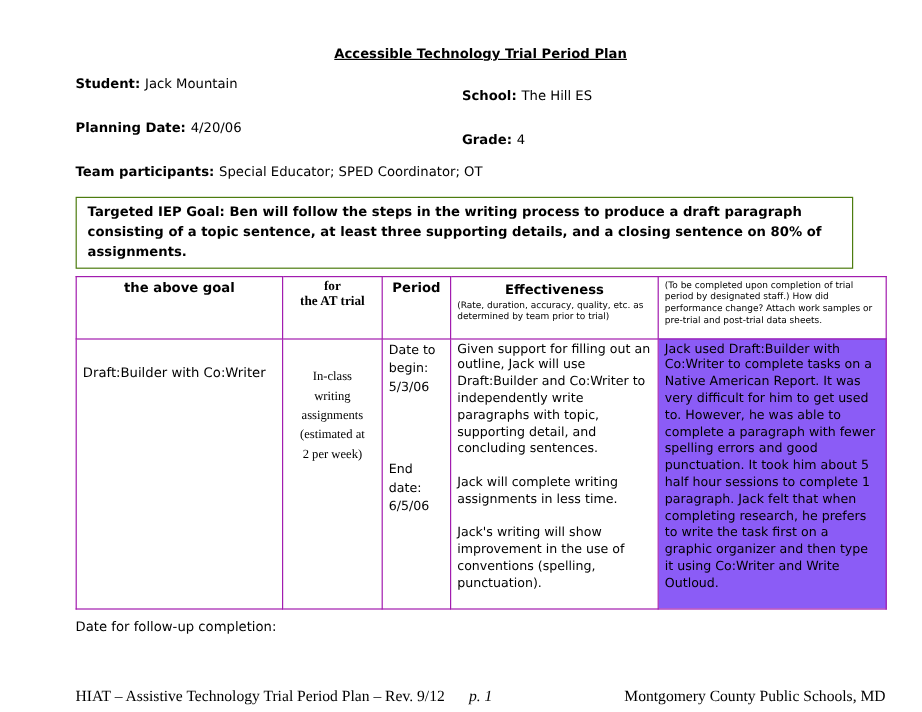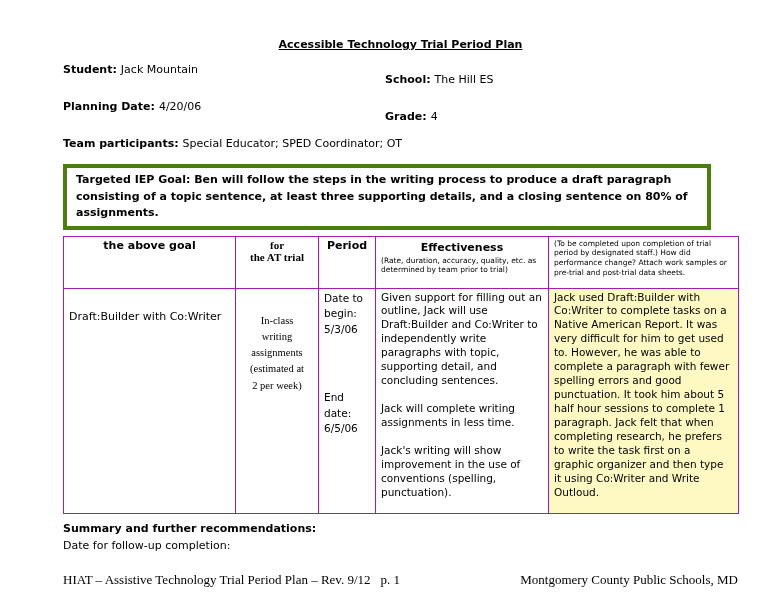--- a/index.html
+++ b/index.html
@@ -9,21 +9,21 @@
   }
   .content{position:absolute;left:63px;top:38px;width:675px;}
   .doc-title{
     text-align:center;font-weight:bold;font-size:11px;
     text-decoration:underline;margin-bottom:9px;
   }
   .info-line{position:relative;font-size:11px;height:25px;margin-top:12px;}
   .info-right{position:absolute;left:322px;top:10px;}
   .lbl{font-weight:bold;margin-right:4px;}
   .goal-box{
-    box-sizing:border-box;width:648px;border:4px solid #4d7c0f;
+    box-sizing:border-box;width:648px;border:1px solid #4d7c0f;
     padding:4px 9px;font-weight:bold;font-size:11px;line-height:1.5;
     margin-top:2px;
   }
   table.trial{
     border-collapse:collapse;width:675px;margin-top:6px;
     table-layout:fixed;font-size:10.5px;
   }
   table.trial td{
     border:1px solid #a21caf;vertical-align:top;padding:2px 5px;
     box-sizing:border-box;
@@ -37,30 +37,30 @@
   .hd-center{text-align:center;font-weight:bold;font-size:11px;padding-top:2px;}
   .hd-sub{font-weight:normal;font-size:7.5px;text-align:left;line-height:1.3;margin-top:2px;}
   .hd-small{font-size:7.5px;line-height:1.3;}
   tr.bodyrow td{height:225px;}
   .pre{white-space:pre-line;}
   .tool-cell{padding-top:20px !important;font-size:11px;line-height:1.4;}
   .task-cell{text-align:center;padding-top:24px !important;line-height:1.55;}
   .period-cell{line-height:1.5;}
   .period-end{margin-top:52px;}
   .eff-cell{line-height:1.33;}
-  .result-cell{background:#fef9c3;line-height:1.33;}
+  .result-cell{background:#8b5cf6;line-height:1.33;}
   .bottom{margin-top:6px;font-size:11px;line-height:1.6;}
   .bold{font-weight:bold;}
   .page-footer{
     position:absolute;left:63px;top:572px;width:675px;
     font-family:"Liberation Serif",serif;font-size:13px;
     display:flex;align-items:baseline;
   }
   .pf-left{flex:1;text-align:left;}
-  .pf-center{width:40px;}
+  .pf-center{width:40px;text-align:center;font-style:italic;}
   .pf-right{flex:1;text-align:right;}
 </style>
 </head>
 <body>
 
 <div class="content">
 
   <div class="doc-title">Accessible Technology Trial Period Plan</div>
 
   <div class="info-line">
@@ -115,21 +115,20 @@
 
 Jack will complete writing assignments in less time.
 
 Jack's writing will show improvement in the use of conventions (spelling, punctuation).</td>
       <td class="c5 result-cell">Jack used Draft:Builder with Co:Writer to complete tasks on a Native American Report.  It was very difficult for him to get used to.  However, he was able to complete a paragraph with fewer spelling errors and good punctuation. It took him about 5 half hour sessions to complete 1 paragraph. Jack felt that when completing research, he prefers to write the task first on a graphic organizer and then type it using Co:Writer and Write Outloud.</td>
     </tr>
   </tbody>
     </table>
 
   <div class="bottom">
-    <div class="bold">Summary and further recommendations:</div>
     <div>Date for follow-up completion:</div>
   </div>
 
 </div>
 
 <div class="page-footer">
   <div class="pf-left">HIAT – Assistive Technology Trial Period Plan – Rev. 9/12</div>
   <div class="pf-center">p. 1</div>
   <div class="pf-right">Montgomery County Public Schools, MD</div>
 </div>

